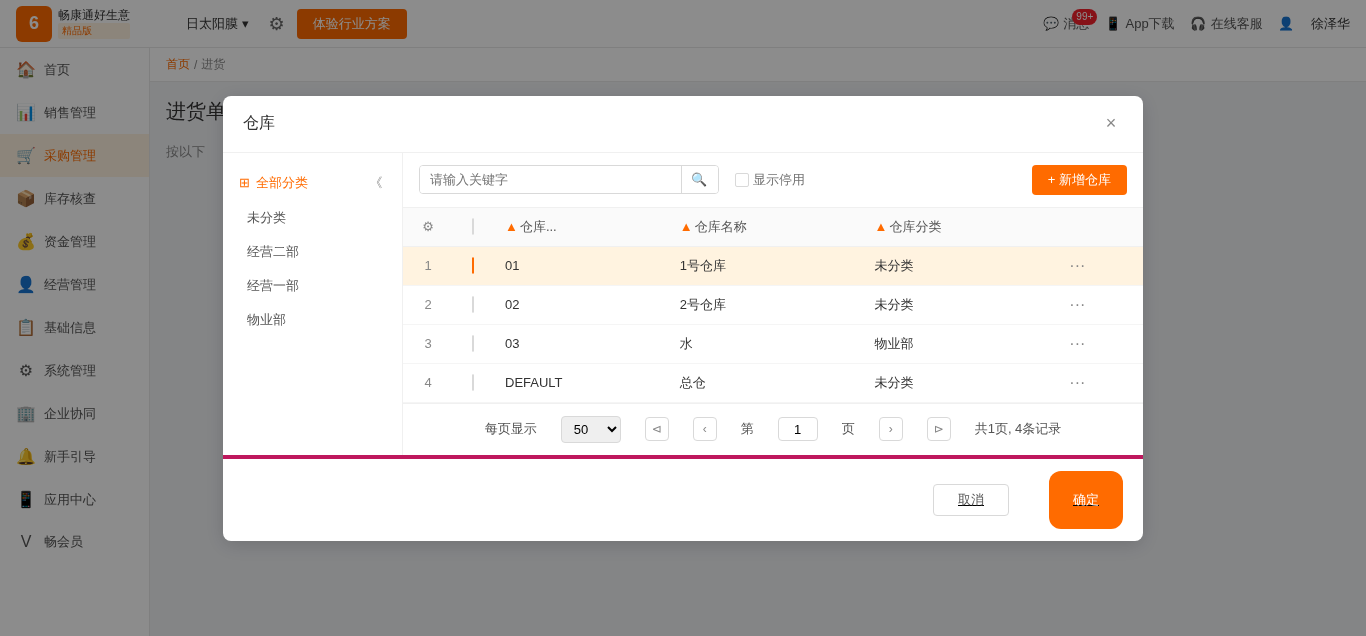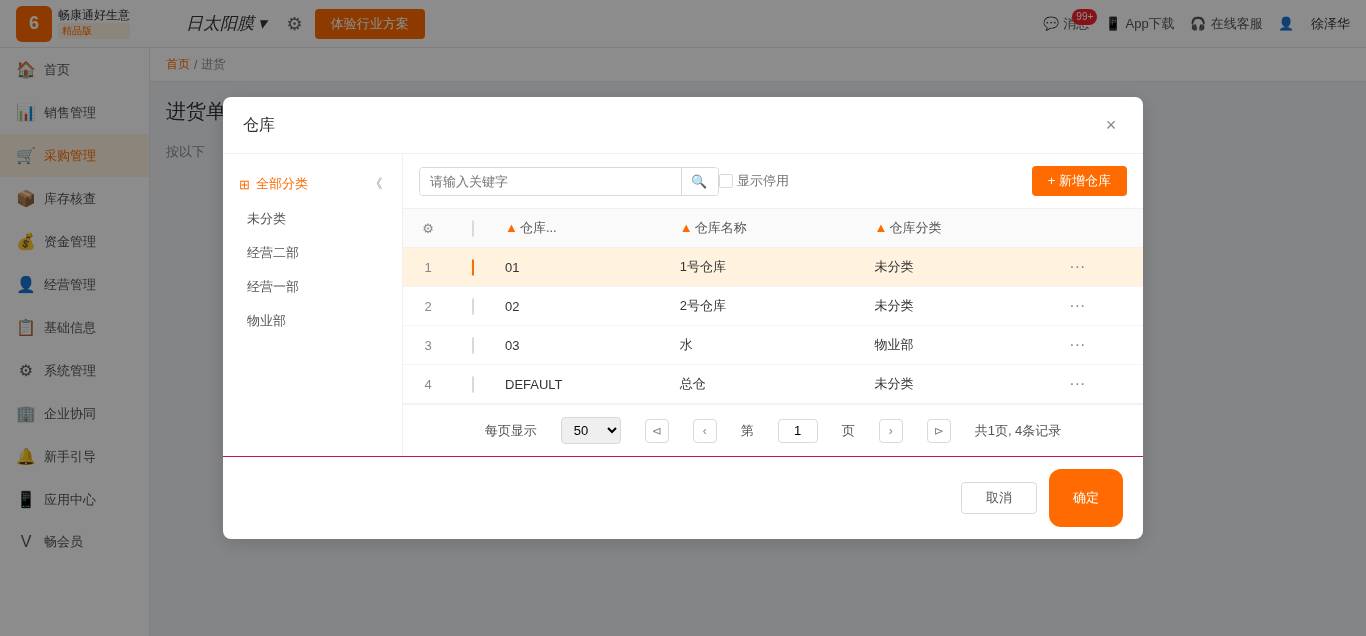--- a/index.html
+++ b/index.html
@@ -29,22 +29,22 @@
       height: 36px;
       background: #ff6b00;
       border-radius: 6px;
       display: flex; align-items: center; justify-content: center;
       color: #fff; font-weight: bold; font-size: 18px;
     }
     .logo-text { font-size: 12px; color: #333; line-height: 1.3; }
     .logo-badge { font-size: 10px; color: #ff6b00; background: #fff3e0; padding: 1px 4px; border-radius: 2px; }
     .header-store {
       display: flex; align-items: center; gap: 4px;
-      color: #333; font-size: 17px; cursor: pointer;
-      padding: 4px 8px; border-radius: 4px; font-style: italic;
+      color: #333; font-size: 13px; cursor: pointer;
+      padding: 4px 8px; border-radius: 4px;
     }
     .header-nav-btn {
       padding: 6px 16px;
       background: #ff6b00;
       color: #fff;
       border: none;
       border-radius: 4px;
       cursor: pointer;
       font-size: 13px;
     }
@@ -175,21 +175,21 @@
 
     
     .right-panel {
       flex: 1;
       display: flex;
       flex-direction: column;
       overflow: hidden;
     }
     .right-toolbar {
       padding: 12px 16px;
-      display: flex; align-items: center; gap: 0;
+      display: flex; align-items: center; gap: 16px;
       border-bottom: 1px solid #f0f0f0;
     }
     .search-box {
       display: flex; align-items: center;
       border: 1px solid #d9d9d9; border-radius: 4px;
       overflow: hidden; flex: 1; max-width: 300px;
     }
     .search-box input {
       border: none; outline: none;
       padding: 6px 10px; font-size: 13px; flex: 1;
@@ -266,30 +266,30 @@
     }
     .page-input {
       width: 40px; height: 24px;
       border: 1px solid #d9d9d9; border-radius: 4px;
       text-align: center; font-size: 13px;
     }
 
     
     .modal-footer {
       padding: 12px 20px;
-      border-top: 1px solid #be185d;
-      display: flex; align-items: center; justify-content: flex-end; gap: 12px;
+      border-top: 4px solid #be185d;
+      display: flex; align-items: center; justify-content: flex-end; gap: 12px; text-decoration: underline;
     }
     .btn-cancel {
       background: #fff; color: #555; border: 1px solid #d9d9d9;
       padding: 6px 24px; border-radius: 4px; cursor: pointer; font-size: 13px;
     }
     .btn-confirm {
       background: #ff6b00; color: #fff; border: none;
-      padding: 20px 24px; border-radius: 12px; cursor: pointer; font-size: 13px;
+      padding: 20px 24px; border-radius: 12px; cursor: pointer; font-size: 13px; margin-left: 28px;
     }
 
     .sort-icon { color: #ff6b00; margin-right: 2px; }
   </style>
 </head>
 <body>
 
 <div class="top-header">
   <div class="logo-area">
     <div class="logo-icon">

